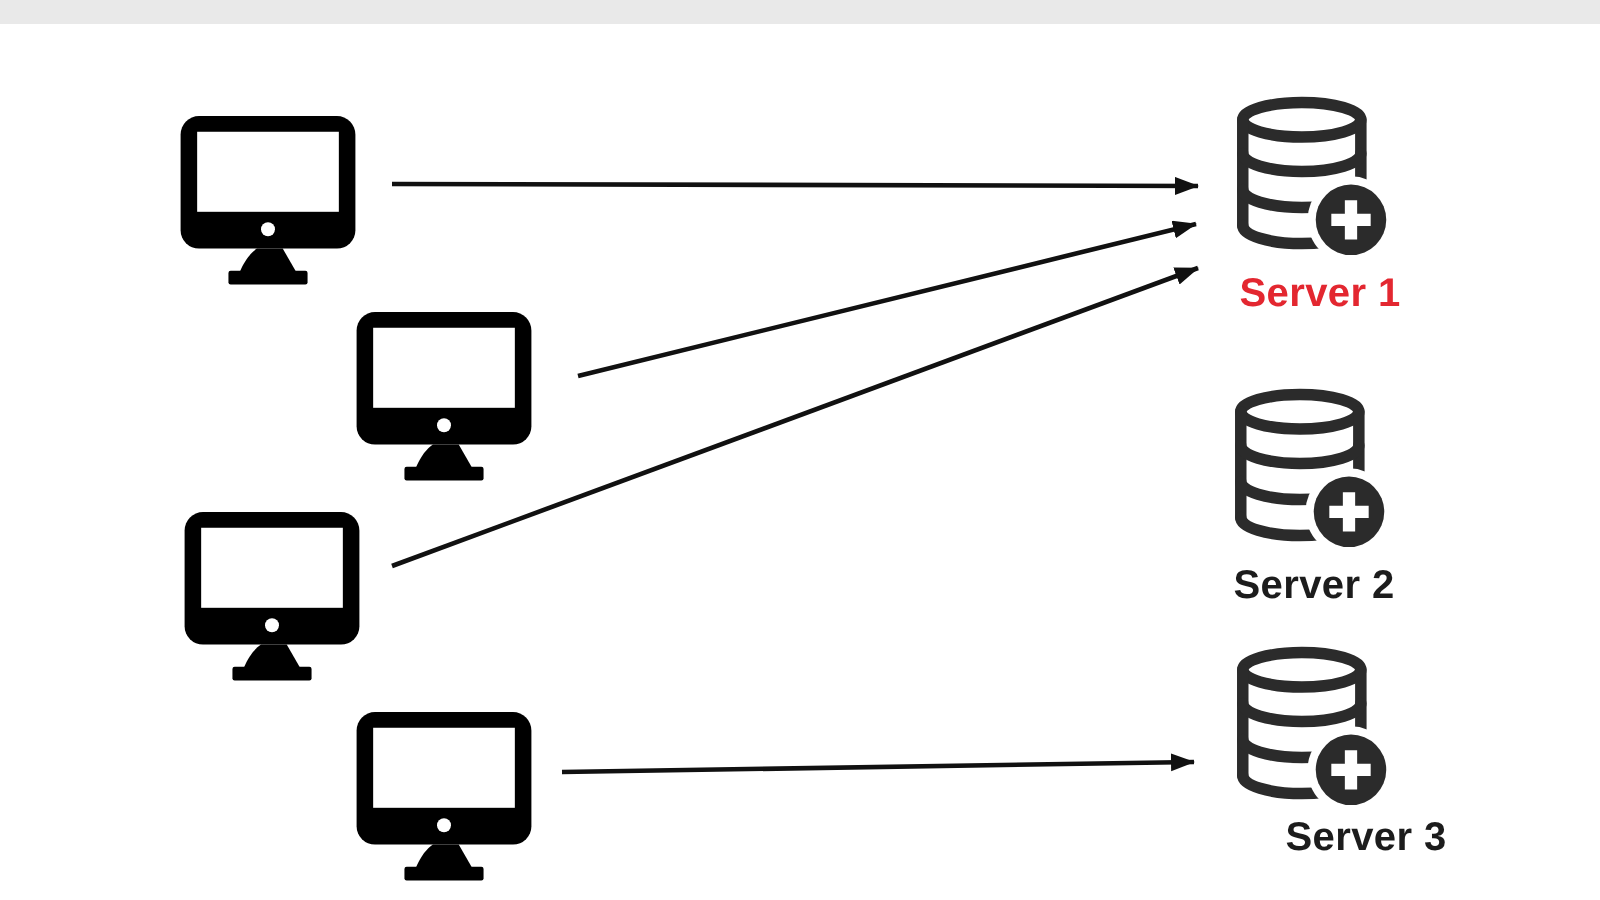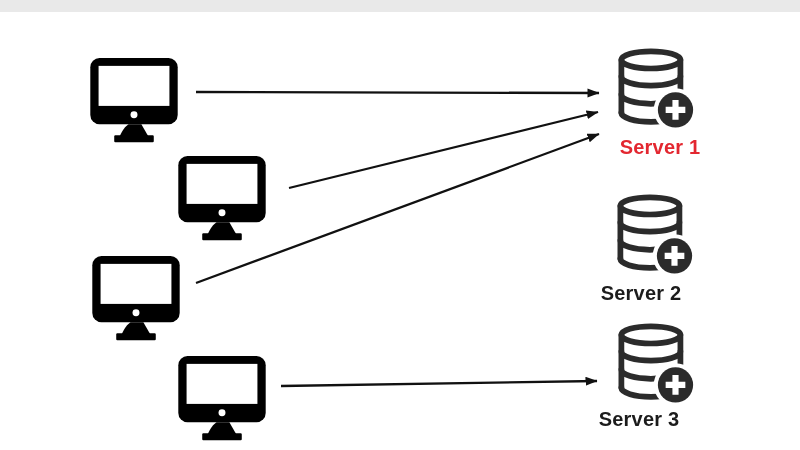--- a/index.html
+++ b/index.html
@@ -83,26 +83,26 @@
   <svg class="server-icon" style="left:614px;top:34px">
       <use href="#database-add"></use>
     </svg>
   <div class="server-label overloaded" style="left:585px;top:124px">
     <div class="server-name">Server 1</div>
   </div>
 
   <svg class="server-icon" style="left:613px;top:180px">
       <use href="#database-add"></use>
     </svg>
-  <div class="server-label" style="left:566px;top:270px">
+  <div class="server-label" style="left:582px;top:270px">
     <div class="server-name">Server 2</div>
 
   </div>
 
   <svg class="server-icon" style="left:614px;top:309px">
       <use href="#database-add"></use>
     </svg>
-  <div class="server-label" style="left:564px;top:396px">
+  <div class="server-label" style="left:608px;top:396px">
     <div class="server-name">Server 3</div>
 
   </div>
 
 </div>
 
 </body></html>

